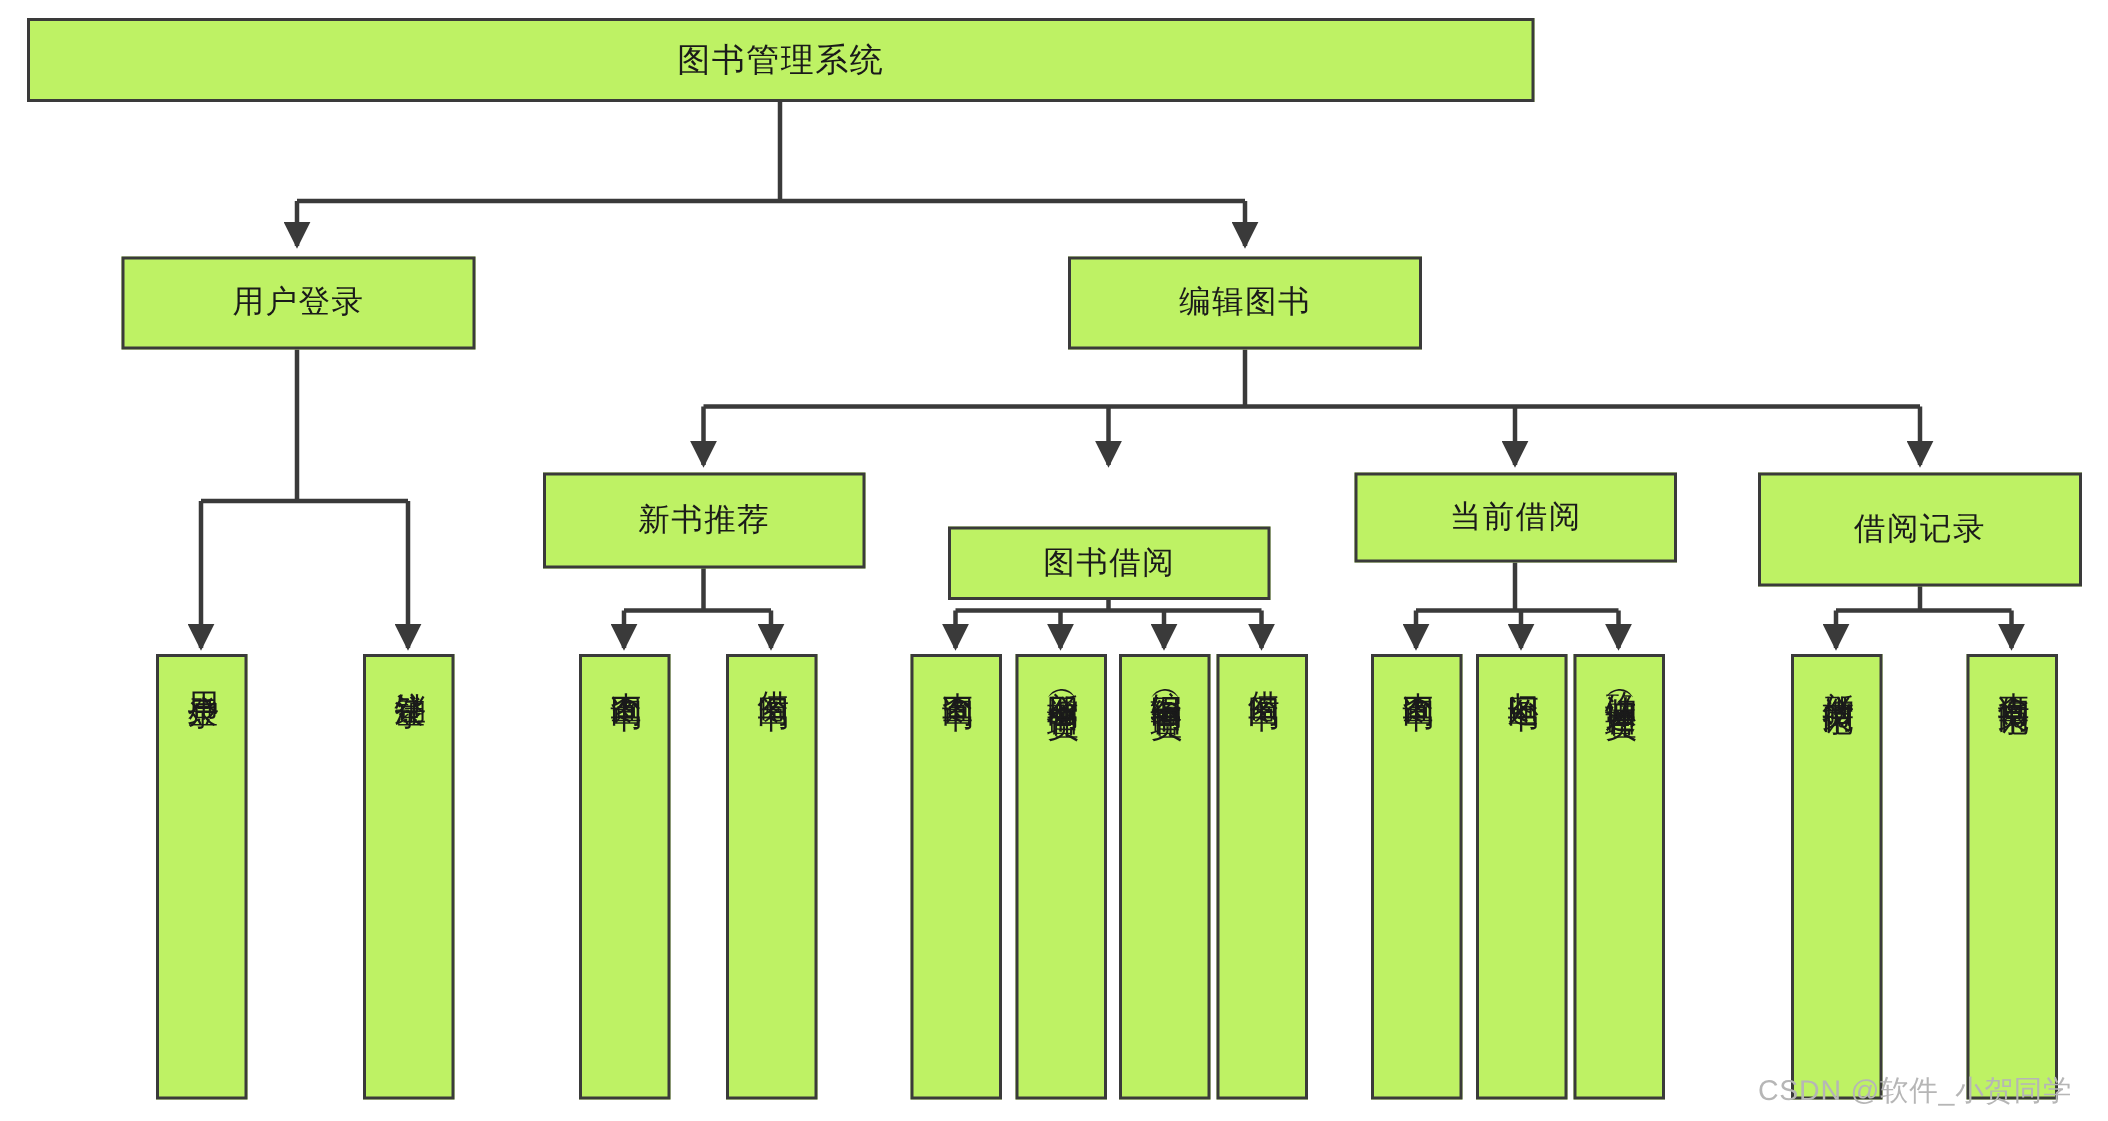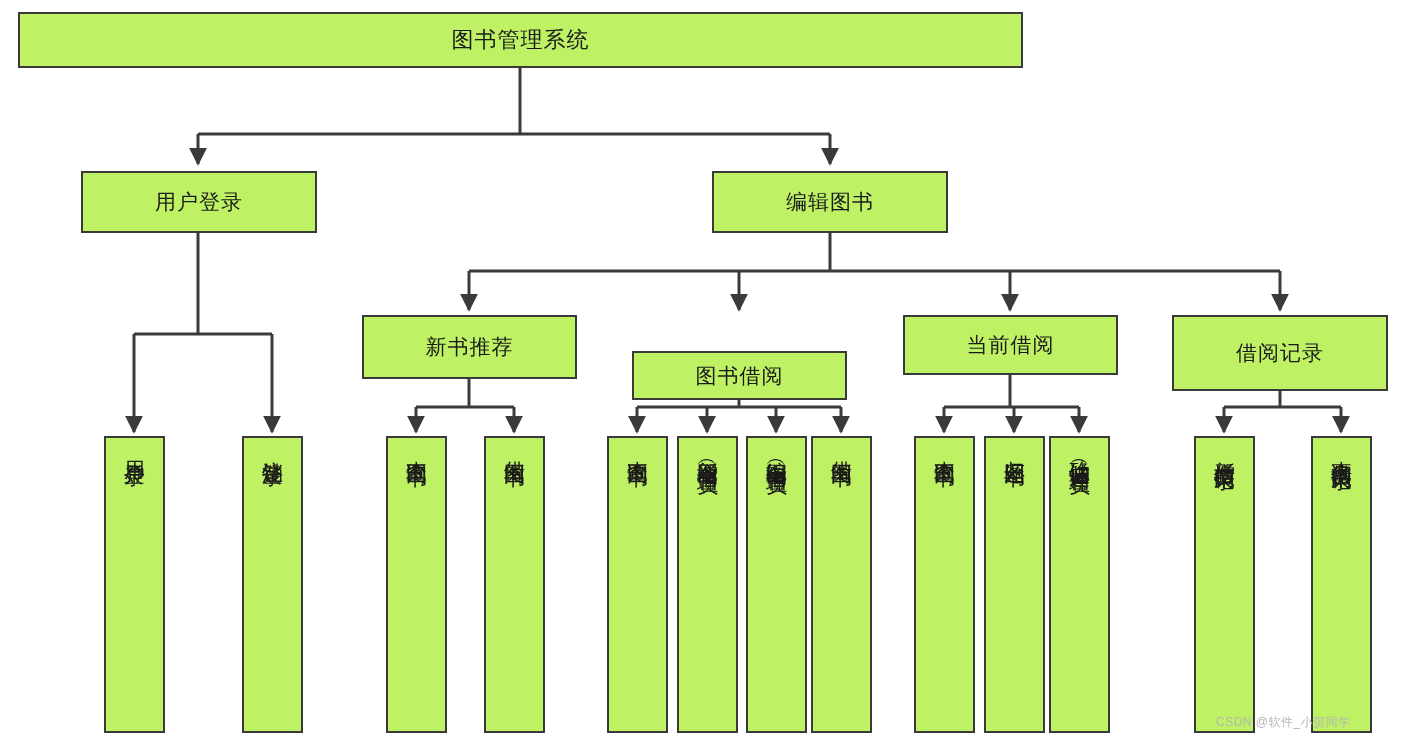--- a/index.html
+++ b/index.html
@@ -16,22 +16,22 @@
   
   .node.h .lbl{font-size:21px;line-height:1.1;letter-spacing:1px;}
   .node.root .lbl{font-size:22px;}
 
   
   .node.v{align-items:flex-start;padding-top:6px;}
   .node.v .lbl{writing-mode:vertical-rl;text-orientation:upright;
                font-size:21px;line-height:1.05;letter-spacing:2px;
                white-space:nowrap;}
 
-  #watermark{position:absolute;left:1216px;top:714px;
-             font-size:12px;color:#b6b6b6;white-space:nowrap;
+  #watermark{position:absolute;left:1172px;top:714px;
+             font-size:19px;color:#b6b6b6;white-space:nowrap;
              letter-spacing:.5px;}
 </style>
 </head>
 <body>
 
 <div id="stage">
 
   <svg id="edges" viewBox="0 0 1405 747" xmlns="http://www.w3.org/2000/svg">
     <defs>
       <marker id="arrow" viewBox="0 0 10 10" refX="9" refY="5" markerWidth="6" markerHeight="6" orient="auto-start-reverse">

